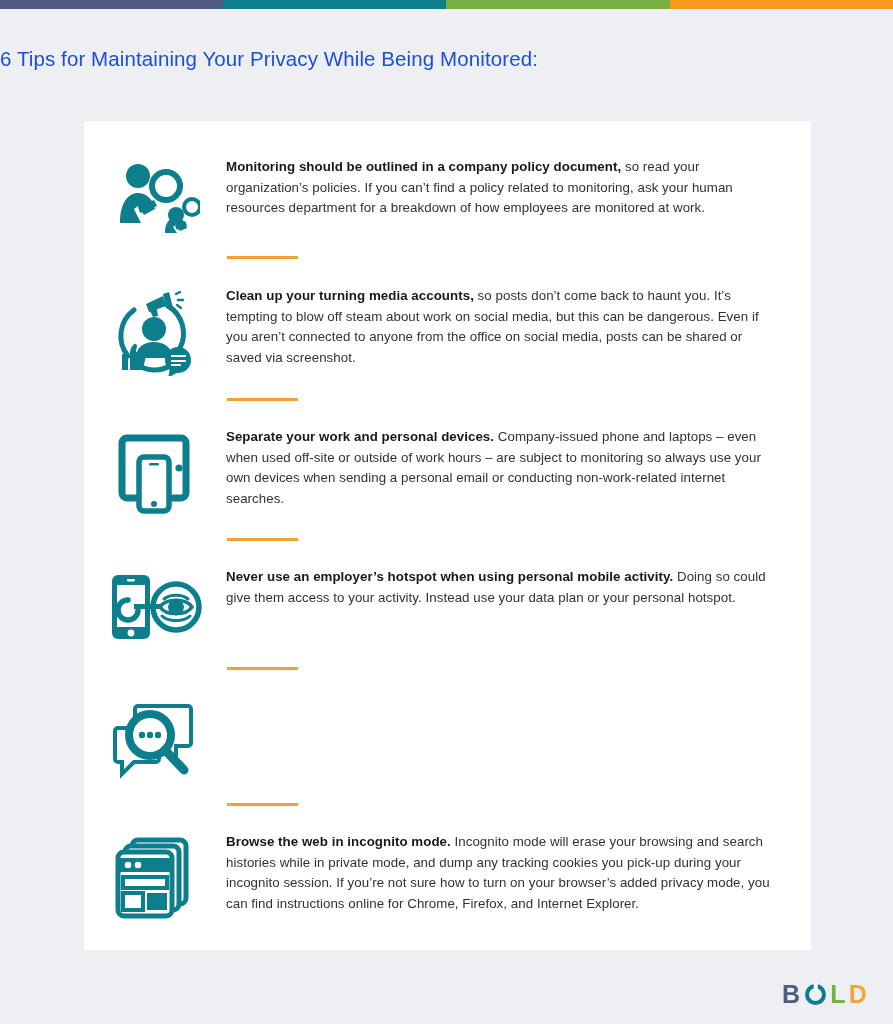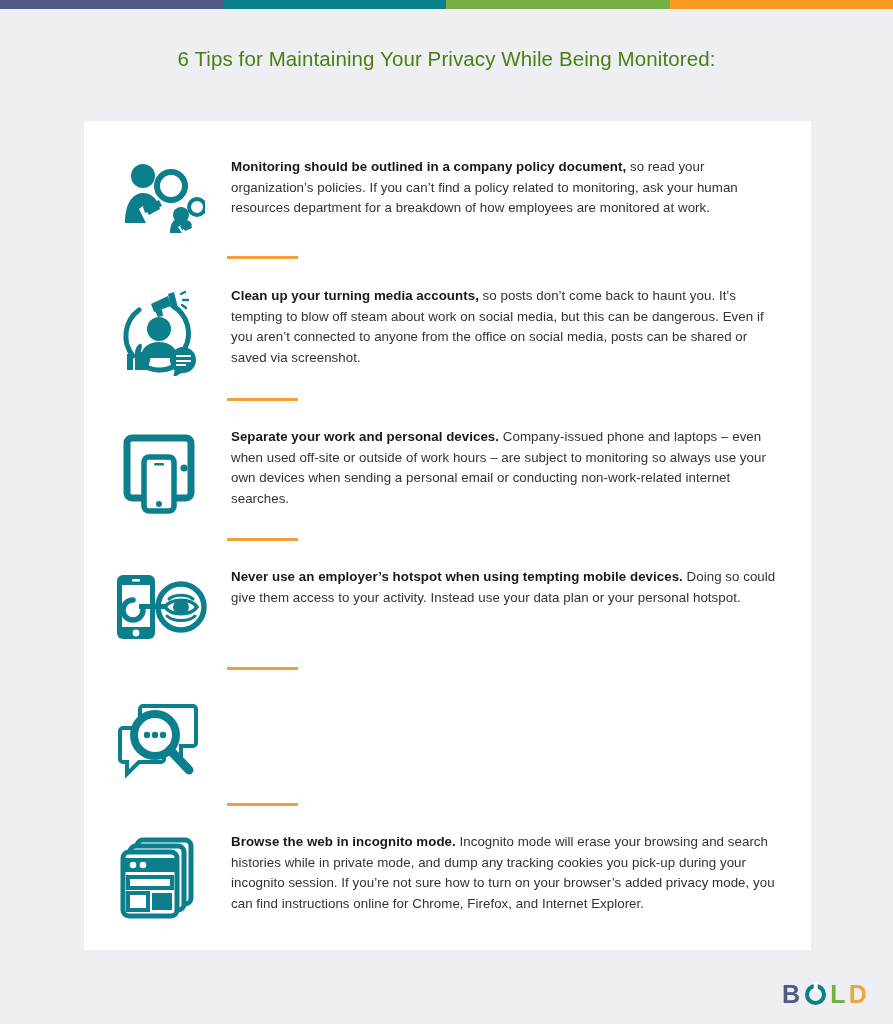--- a/index.html
+++ b/index.html
@@ -22,24 +22,24 @@
     display: flex;
   }
   .topbar-seg { height: 100%; }
 
   
   .page-title {
     position: absolute;
     top: 47px;
     left: 0;
     width: 893px;
-    text-align: center;
+    text-align: left;
     font-size: 20.5px;
     font-weight: 400;
-    color: #4d7c0f;
+    color: #1d4ed8;
     letter-spacing: 0.1px;
   }
 
   
   .card {
     position: absolute;
     left: 84px;
     top: 121px;
     width: 727px;
     height: 829px;
@@ -51,22 +51,21 @@
     position: absolute;
     left: 0;
     top: 0;
     width: 100%;
     padding: 36px 0 0 0;
   }
 
   .tip {
     display: flex;
     align-items: flex-start;
-    padding: 0 30px 0 0;
-    margin-left: 20px;
+    padding: 0 30px 0 15px;
   }
 
   .tip-icon {
     width: 110px;
     min-width: 110px;
     display: flex;
     justify-content: center;
     align-items: flex-start;
     padding-top: 4px;
   }
@@ -254,21 +253,21 @@
           <rect x="30" y="33" width="32" height="5" fill="#0d7e8c"></rect>
           <circle cx="72" cy="36" r="23" fill="none" stroke="#0d7e8c" stroke-width="5.5"></circle>
           <path d="M56 36 C62 27 82 27 88 36 C82 45 62 45 56 36 Z" fill="#ffffff" stroke="#0d7e8c" stroke-width="3.5"></path>
           <ellipse cx="72" cy="36" rx="8" ry="7" fill="#0d7e8c"></ellipse>
           <path d="M58 45 C64 51 80 51 86 45" fill="none" stroke="#0d7e8c" stroke-width="3" stroke-linecap="round"></path>
           <path d="M60 28 C66 23 78 23 84 28" fill="none" stroke="#0d7e8c" stroke-width="3" stroke-linecap="round"></path>
         </svg>
       </div>
       <div class="tip-body">
         <div class="tip-text">
-          <b>Never use an employer’s hotspot when using tempting mobile devices.</b><span> Doing so could give them access to your activity. Instead use your data plan or your personal hotspot.</span>
+          <b>Never use an employer’s hotspot when using personal mobile activity.</b><span> Doing so could give them access to your activity. Instead use your data plan or your personal hotspot.</span>
         </div>
       </div>
     </div>
 
     <div class="divider-wrap" style="margin-top:24px;margin-bottom:26px;">
       <div class="divider-spacer"></div>
       <div class="divider-line-holder">
           <div class="divider-line"></div>
         </div>
     </div>

